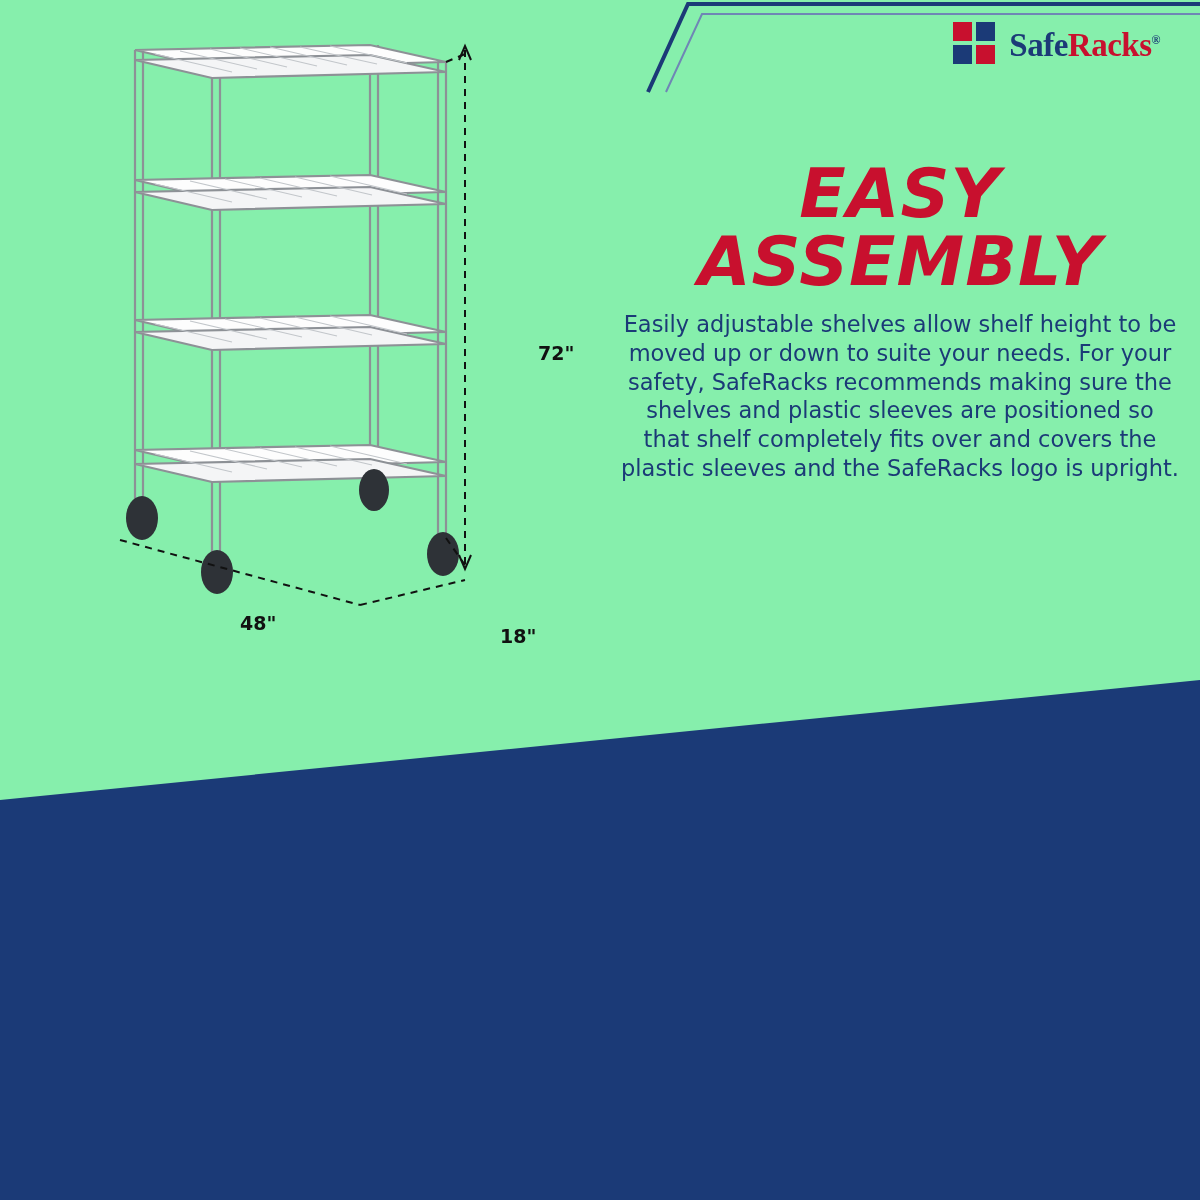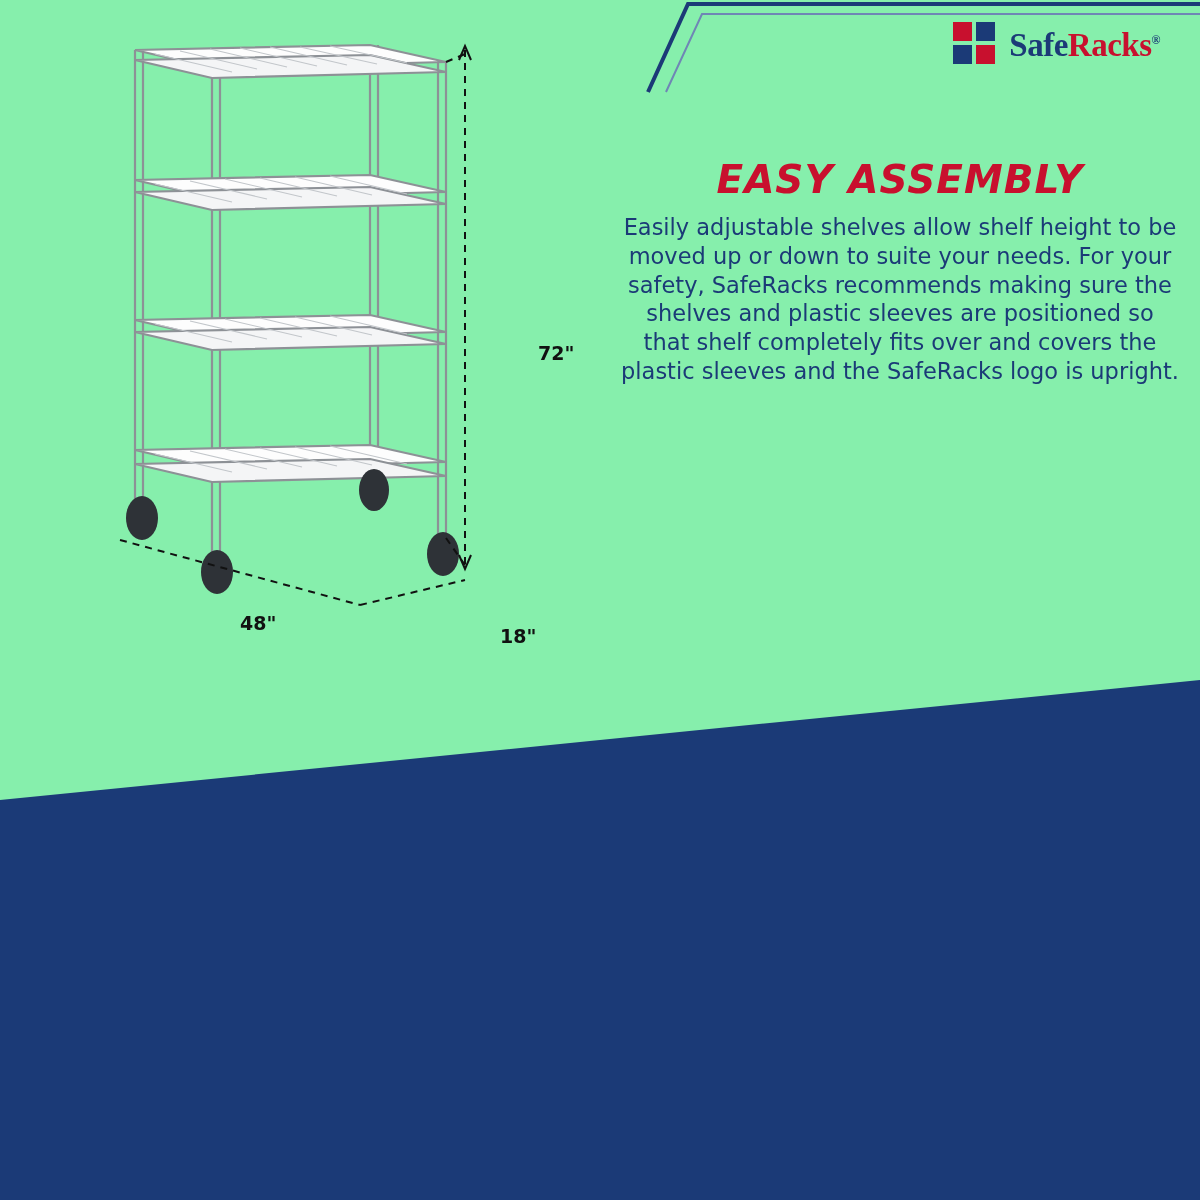--- a/index.html
+++ b/index.html
@@ -12,21 +12,21 @@
   .logo-mark{width:46px;height:46px;position:relative;}
   .logo-mark i{position:absolute;display:block;background:#1b3a77;}
   .logo-mark i.r{background:#c8102e;}
   .logo-text{font-family:"Liberation Serif",serif;font-weight:bold;font-size:33px;color:#1b3a77;letter-spacing:-0.5px;white-space:nowrap;}
   .logo-text .red{color:#c8102e;}
   .logo-reg{font-size:12px;vertical-align:super;color:#1b3a77;}
 
   
   .hero{position:absolute;left:620px;top:160px;width:560px;text-align:center;}
   .hero h1{margin:0 0 14px 0;font-family:"DejaVu Sans",sans-serif;font-weight:bold;font-style:italic;
-    font-size:39px;line-height:1;color:#c8102e;letter-spacing:1px;}
+    font-size:68px;line-height:1;color:#c8102e;letter-spacing:1px;}
   .hero p{margin:0;font-family:"DejaVu Sans",sans-serif;font-size:22.5px;line-height:1.28;
     color:#1b3a77;}
 
   
   .diagram{position:absolute;left:60px;top:20px;width:520px;height:620px;}
   .dim-label{position:absolute;font-family:"DejaVu Sans",sans-serif;font-weight:bold;font-size:19px;color:#111;}
   .dim-72{left:478px;top:322px;}
   .dim-48{left:180px;top:592px;}
   .dim-18{left:440px;top:605px;}
 

